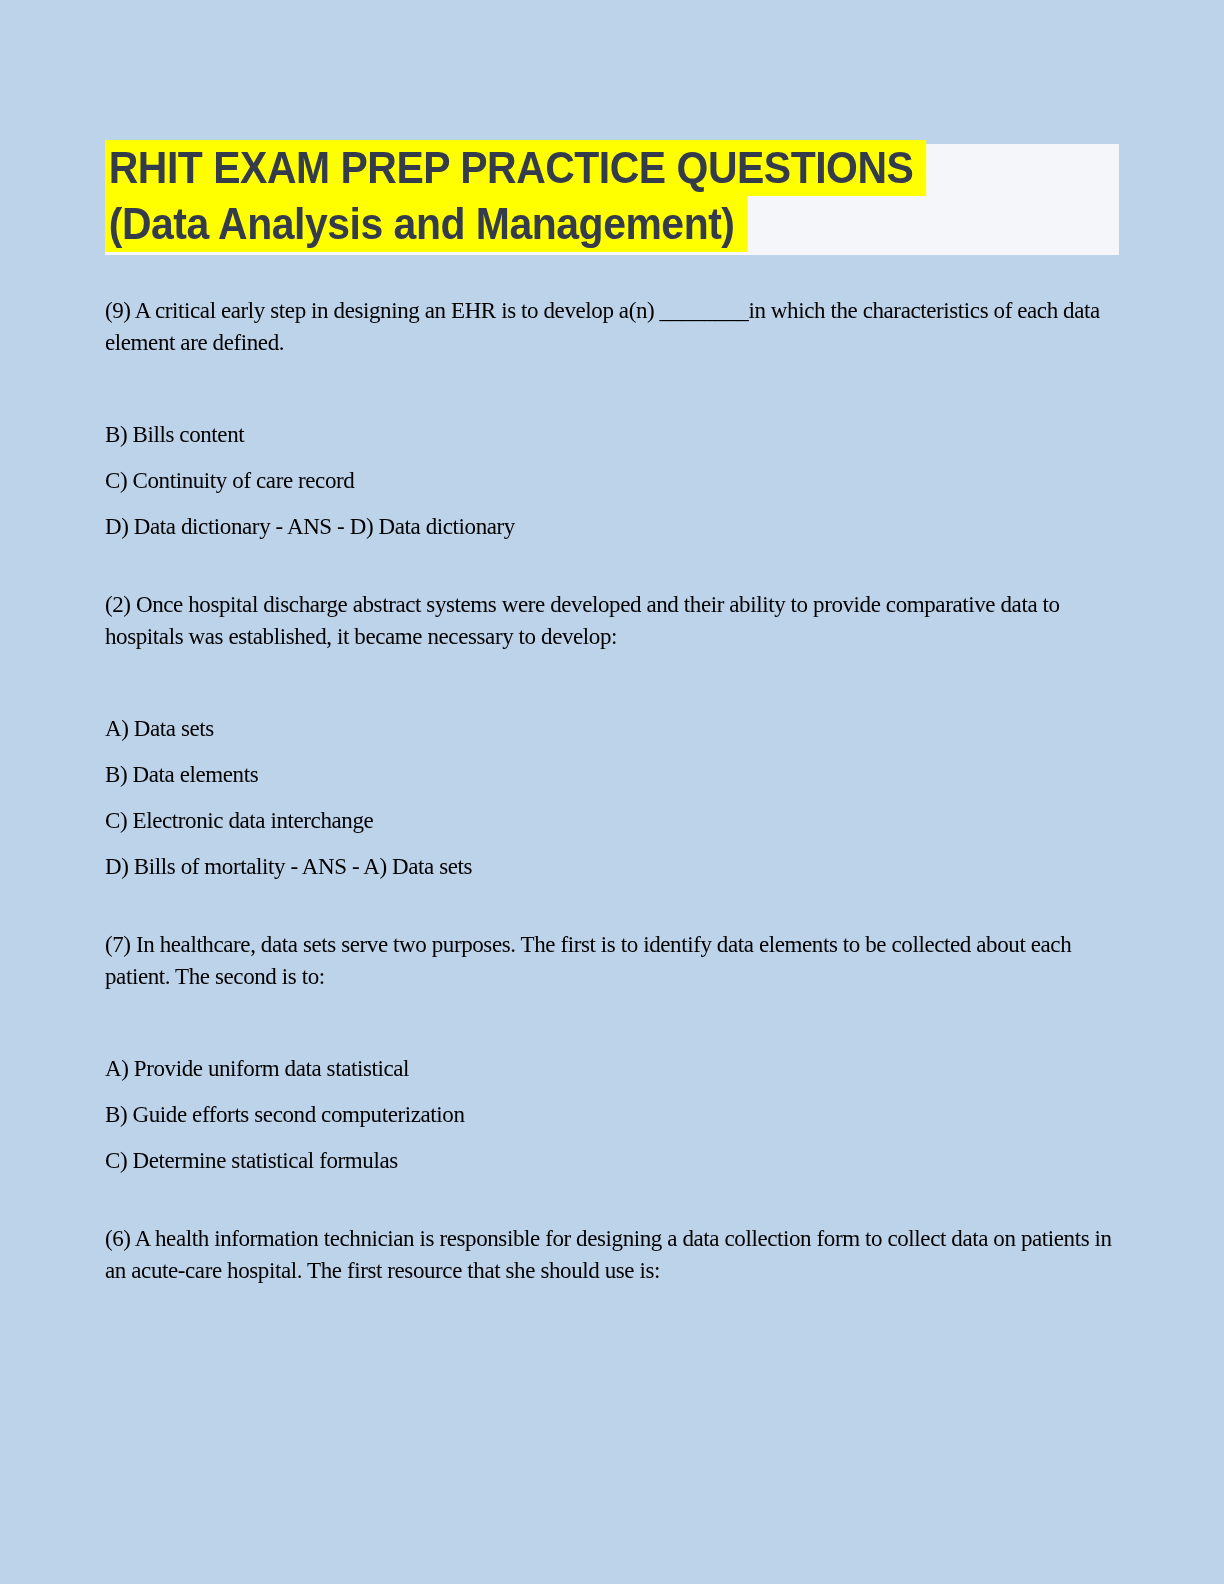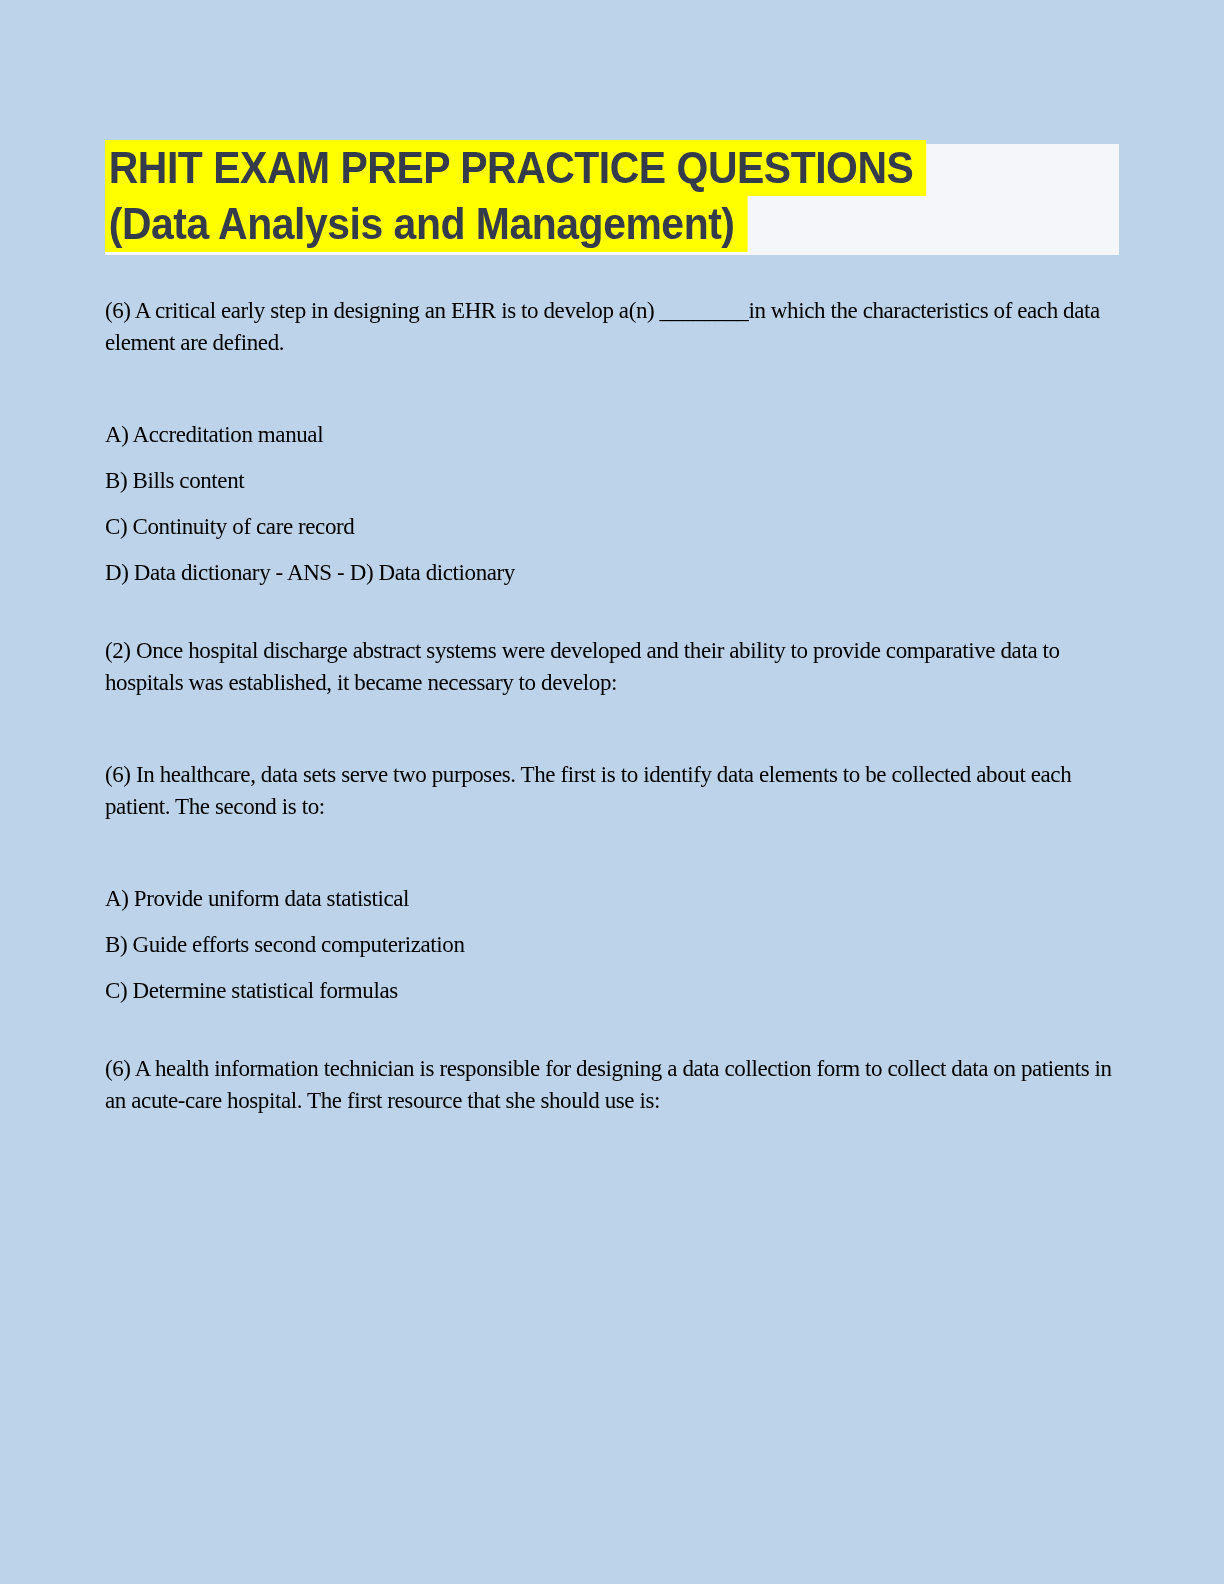--- a/index.html
+++ b/index.html
@@ -80,35 +80,40 @@
   <header class="title-block">
     <div class="title-backdrop"></div>
     <h1>
       <div class="title-line"><span class="hl">RHIT EXAM PREP PRACTICE QUESTIONS</span></div>
       <div class="title-line"><span class="hl">(Data Analysis and Management)</span></div>
     </h1>
   </header>
 
   <main class="questions" id="questions">
   <section class="question-block">
-    <p class="question">(6) A critical early step in designing an EHR is to develop a(n) ________in which the characteristics of each data element are defined.</p>
+    <p class="question">(9) A critical early step in designing an EHR is to develop a(n) ________in which the characteristics of each data element are defined.</p>
     <div class="options">
-          <p class="option">A) Accreditation manual</p>
           <p class="option">B) Bills content</p>
           <p class="option">C) Continuity of care record</p>
           <p class="option">D) Data dictionary - ANS - D) Data dictionary</p>
         </div>
   </section>
 
   <section class="question-block">
     <p class="question">(2) Once hospital discharge abstract systems were developed and their ability to provide comparative data to hospitals was established, it became necessary to develop:</p>
+    <div class="options">
+          <p class="option">A) Data sets</p>
+          <p class="option">B) Data elements</p>
+          <p class="option">C) Electronic data interchange</p>
+          <p class="option">D) Bills of mortality - ANS - A) Data sets</p>
+        </div>
   </section>
 
   <section class="question-block">
-    <p class="question">(6) In healthcare, data sets serve two purposes. The first is to identify data elements to be collected about each patient. The second is to:</p>
+    <p class="question">(7) In healthcare, data sets serve two purposes. The first is to identify data elements to be collected about each patient. The second is to:</p>
     <div class="options">
           <p class="option">A) Provide uniform data statistical</p>
           <p class="option">B) Guide efforts second computerization</p>
           <p class="option">C) Determine statistical formulas</p>
         </div>
   </section>
 
   <section class="question-block">
     <p class="question">(6) A health information technician is responsible for designing a data collection form to collect data on patients in an acute-care hospital. The first resource that she should use is:</p>
 

